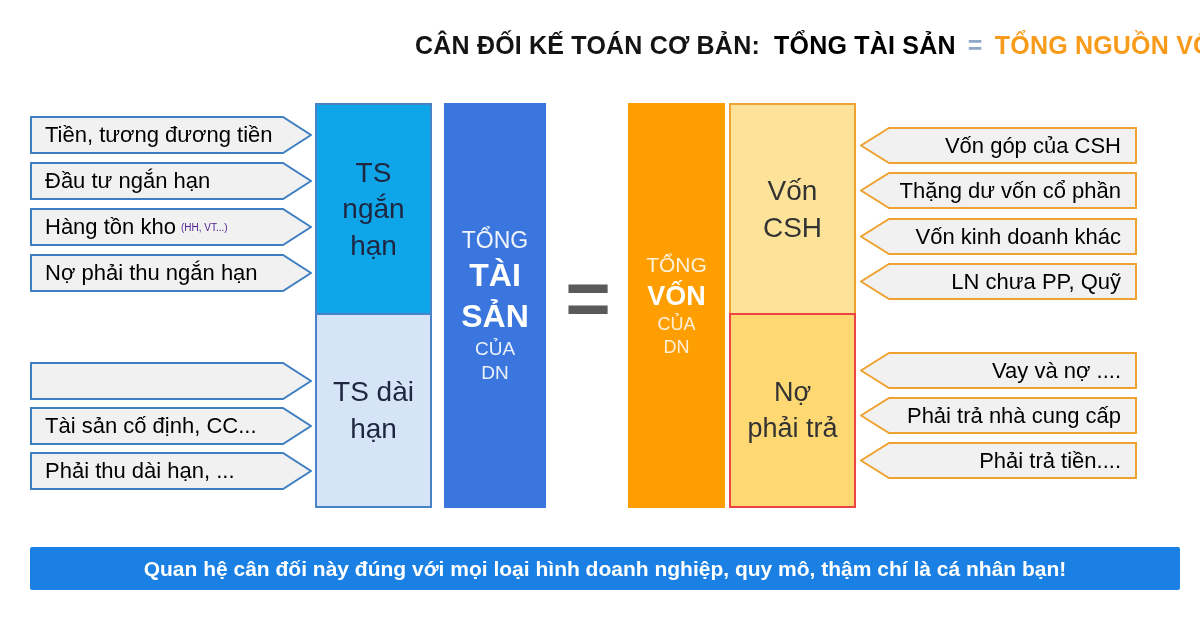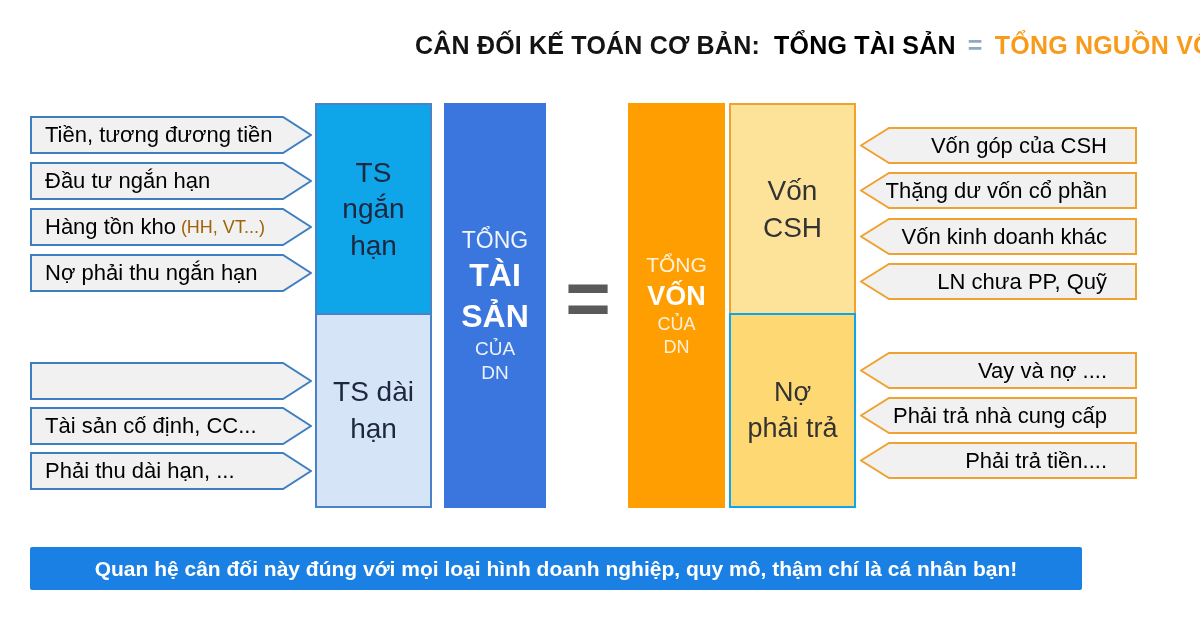--- a/index.html
+++ b/index.html
@@ -17,21 +17,21 @@
   .title .t-eq{color:#8fa8c8;margin:0 5px;font-weight:bold;}
   .title .t-capital{color:#f89b1b;}
   
   .col{
     position:absolute;box-sizing:border-box;display:flex;
     align-items:center;justify-content:center;text-align:center;
   }
   #ts-short{left:315px;top:103px;width:117px;height:213px;background:#0ea5e9;border:2px solid #4a82c8;}
   #ts-long {left:315px;top:313px;width:117px;height:195px;background:#d5e4f7;border:2px solid #4a82c8;}
   #equity  {left:729px;top:103px;width:127px;height:213px;background:#fde39a;border:2px solid #f0a231;}
-  #liability{left:729px;top:313px;width:127px;height:195px;background:#fed973;border:2px solid #0ea5e9;}
+  #liability{left:729px;top:313px;width:127px;height:195px;background:#fed973;border:2px solid #ef4444;}
   #total-assets {left:444px;top:103px;width:102px;height:405px;background:#3a76dd;}
   #total-capital{left:628px;top:103px;width:97px;height:405px;background:#ff9e00;}
   .group-label{
     white-space:pre-line;font-size:28px;line-height:1.3;color:#1e2640;
   }
   #equity .group-label,#liability .group-label{color:#333333;}
   #liability .group-label{font-size:27px;}
   .stack{display:flex;flex-direction:column;align-items:center;line-height:1.28;}
   .stack .s-reg{color:rgba(255,255,255,.92);font-size:23px;}
   .stack .s-big{color:#ffffff;font-size:32px;font-weight:bold;}
@@ -46,25 +46,25 @@
     font-size:78px;font-weight:bold;color:#5a5a5a;
   }
   
   .abox{position:absolute;left:30px;width:282px;height:38px;display:flex;align-items:center;}
   .abox.right{left:860px;width:277px;height:37px;justify-content:flex-end;}
   .abox svg{position:absolute;left:0;top:0;width:100%;height:100%;}
   .abox polygon{fill:#f1f1f1;stroke-width:2;}
   .abox.left  polygon{stroke:#3e7fc1;}
   .abox.right polygon{stroke:#f0a231;}
   .abox .lab{position:relative;padding-left:15px;font-size:22px;color:#000000;white-space:nowrap;}
-  .abox.right .lab{padding-left:0;padding-right:30px;}
-  .abox .note{position:relative;font-size:18px;color:#a16207;margin-left:5px;white-space:nowrap;}
+  .abox.right .lab{padding-left:0;padding-right:16px;}
+  .abox .note{position:relative;font-size:10px;color:#4c1d95;margin-left:5px;white-space:nowrap;}
   
   #banner{
-    position:absolute;left:30px;top:547px;width:1052px;height:43px;
+    position:absolute;left:30px;top:547px;width:1150px;height:43px;
     background:#1b80e4;border-radius:2px;display:flex;align-items:center;justify-content:center;
     color:#ffffff;font-size:21px;font-weight:bold;white-space:nowrap;
   }
 </style>
 </head>
 <body>
 
 <div style="position:absolute;inset:0;">
 
   <div class="title">

